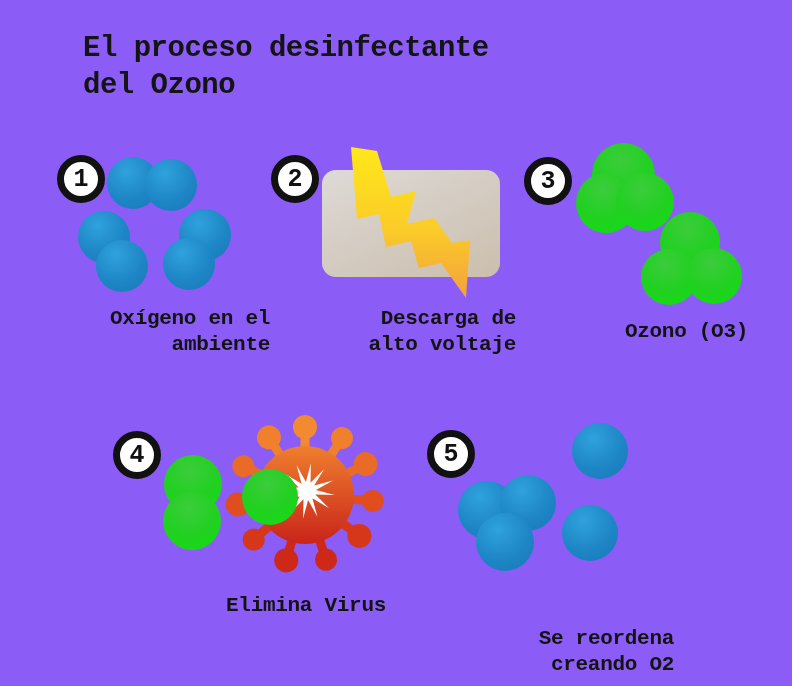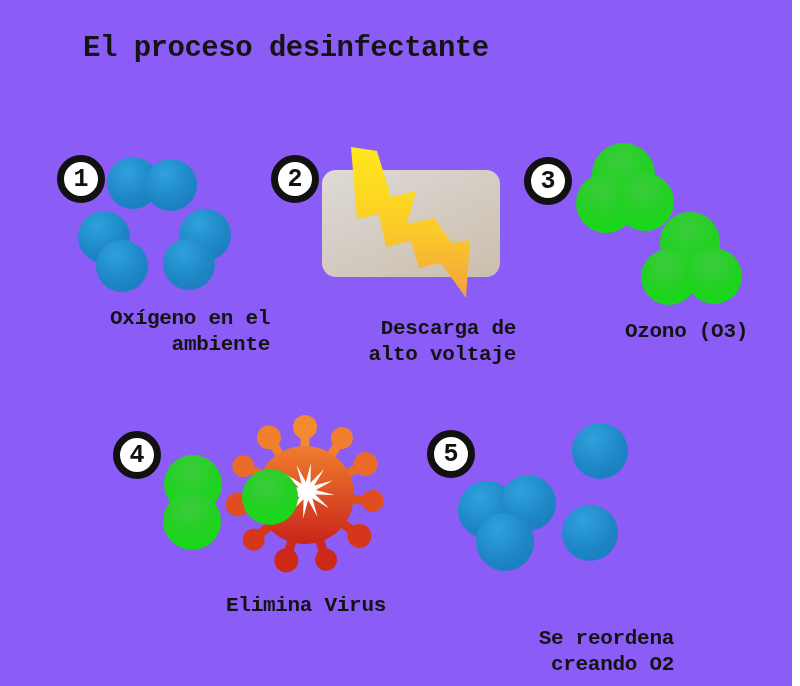--- a/index.html
+++ b/index.html
@@ -52,21 +52,21 @@
   
   .chamber {
     position:absolute; left:322px; top:170px; width:178px; height:107px;
     border-radius:14px;
     background: linear-gradient(155deg,
       var(--chamber-light,#DEDAD6) 0%, #D5CDC4 45%,
       var(--chamber-dark,#CBBEAC) 100%);
   }
   .bolt-svg { position:absolute; left:338px; top:143px; }
   .badge2{left:271px;top:155px;}
-  .label2{left:296px;top:316px;width:220px;}
+  .label2{left:296px;top:306px;width:220px;}
 
   
   .s3c1{left:592px;top:143px;width:63px;height:63px;}
   .s3c2{left:576px;top:173px;width:60px;height:60px;}
   .s3c3{left:616px;top:173px;width:58px;height:58px;}
   .s3c4{left:660px;top:212px;width:60px;height:60px;}
   .s3c5{left:641px;top:249px;width:56px;height:56px;}
   .s3c6{left:686px;top:248px;width:56px;height:56px;}
   .badge3{left:524px;top:157px;}
   .label3{left:528px;top:306px;width:220px;margin-top:13px;}
@@ -88,20 +88,21 @@
   .badge5{left:427px;top:430px;}
   .label5{left:434px;top:626px;width:240px;}
 </style>
 </head>
 <body>
 
 <div class="page">
 
   <h1 class="title">
     <span>El proceso desinfectante</span>
+    <span>del Ozono</span>
   </h1>
 
   <div class="badge badge1">
     <span>1</span>
   </div>
   <div>
     <div class="ball blue s1c1"></div>
     <div class="ball blue s1c2"></div>
     <div class="ball blue s1c3"></div>
     <div class="ball blue s1c4"></div>

